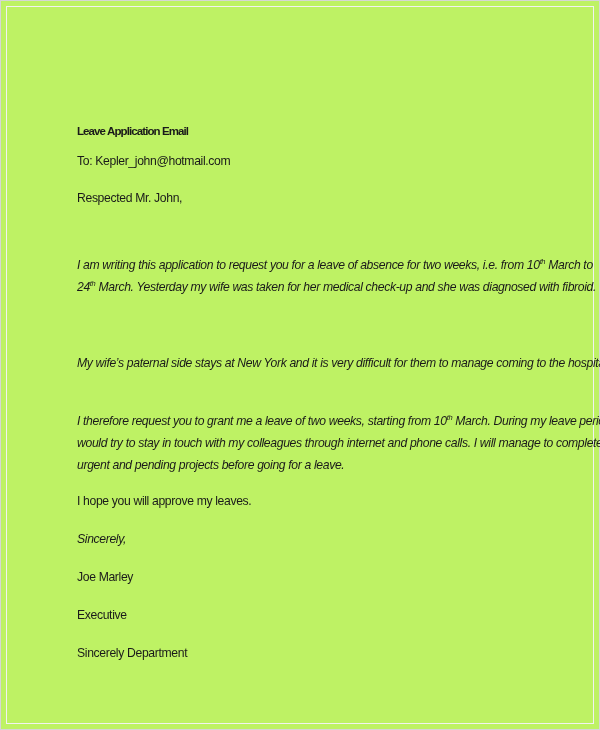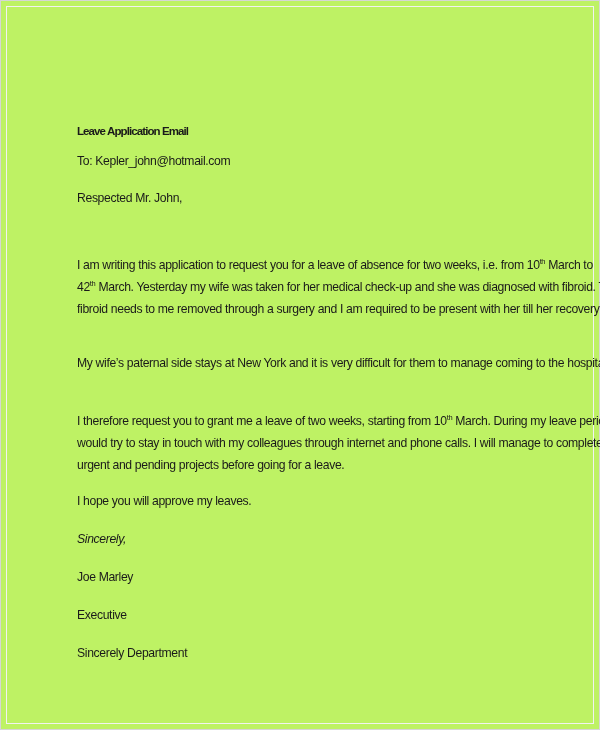--- a/index.html
+++ b/index.html
@@ -49,20 +49,21 @@
     }
     .line {
       position: absolute;
       left: 0;
       white-space: nowrap;
     }
     .para {
       position: absolute;
       left: 0;
       width: 480px;
+      font-style: italic;
     }
     .para .pl {
       display: block;
       white-space: nowrap;
       height: 22px;
     }
     sup {
       font-size: 7.5px;
       line-height: 0;
       vertical-align: 5px;
@@ -76,22 +77,21 @@
 
   <div class="doc">
     <div class="doc-title">Leave Application Email</div>
 
     <div class="line" style="top:149px;">To: Kepler_john@hotmail.com</div>
 
     <div class="line" style="top:186px;">Respected Mr. John,</div>
 
     <div class="para" style="top:253px;">
       <span class="pl"><span>I am writing this application to request you for a leave of absence for two weeks, i.e. from 10</span><sup>th</sup><span> March to</span></span>
-      <span class="pl"><span>42</span><sup>th</sup><span> March. Yesterday my wife was taken for her medical check-up and she was diagnosed with fibroid. The</span></span>
-      <span class="pl">fibroid needs to me removed through a surgery and I am required to be present with her till her recovery</span>
+      <span class="pl"><span>24</span><sup>th</sup><span> March. Yesterday my wife was taken for her medical check-up and she was diagnosed with fibroid. The</span></span>
     </div>
 
     <div class="para" style="top:351px;">
       <span class="pl">My wife’s paternal side stays at New York and it is very difficult for them to manage coming to the hospital.</span>
     </div>
 
     <div class="para" style="top:409px;">
       <span class="pl"><span>I therefore request you to grant me a leave of two weeks, starting from 10</span><sup>th</sup><span> March.  During my leave period, I</span></span>
       <span class="pl">would try to stay in touch with my colleagues through internet and phone calls. I will manage to complete the</span>
       <span class="pl">urgent and pending projects before going for a leave.</span>

